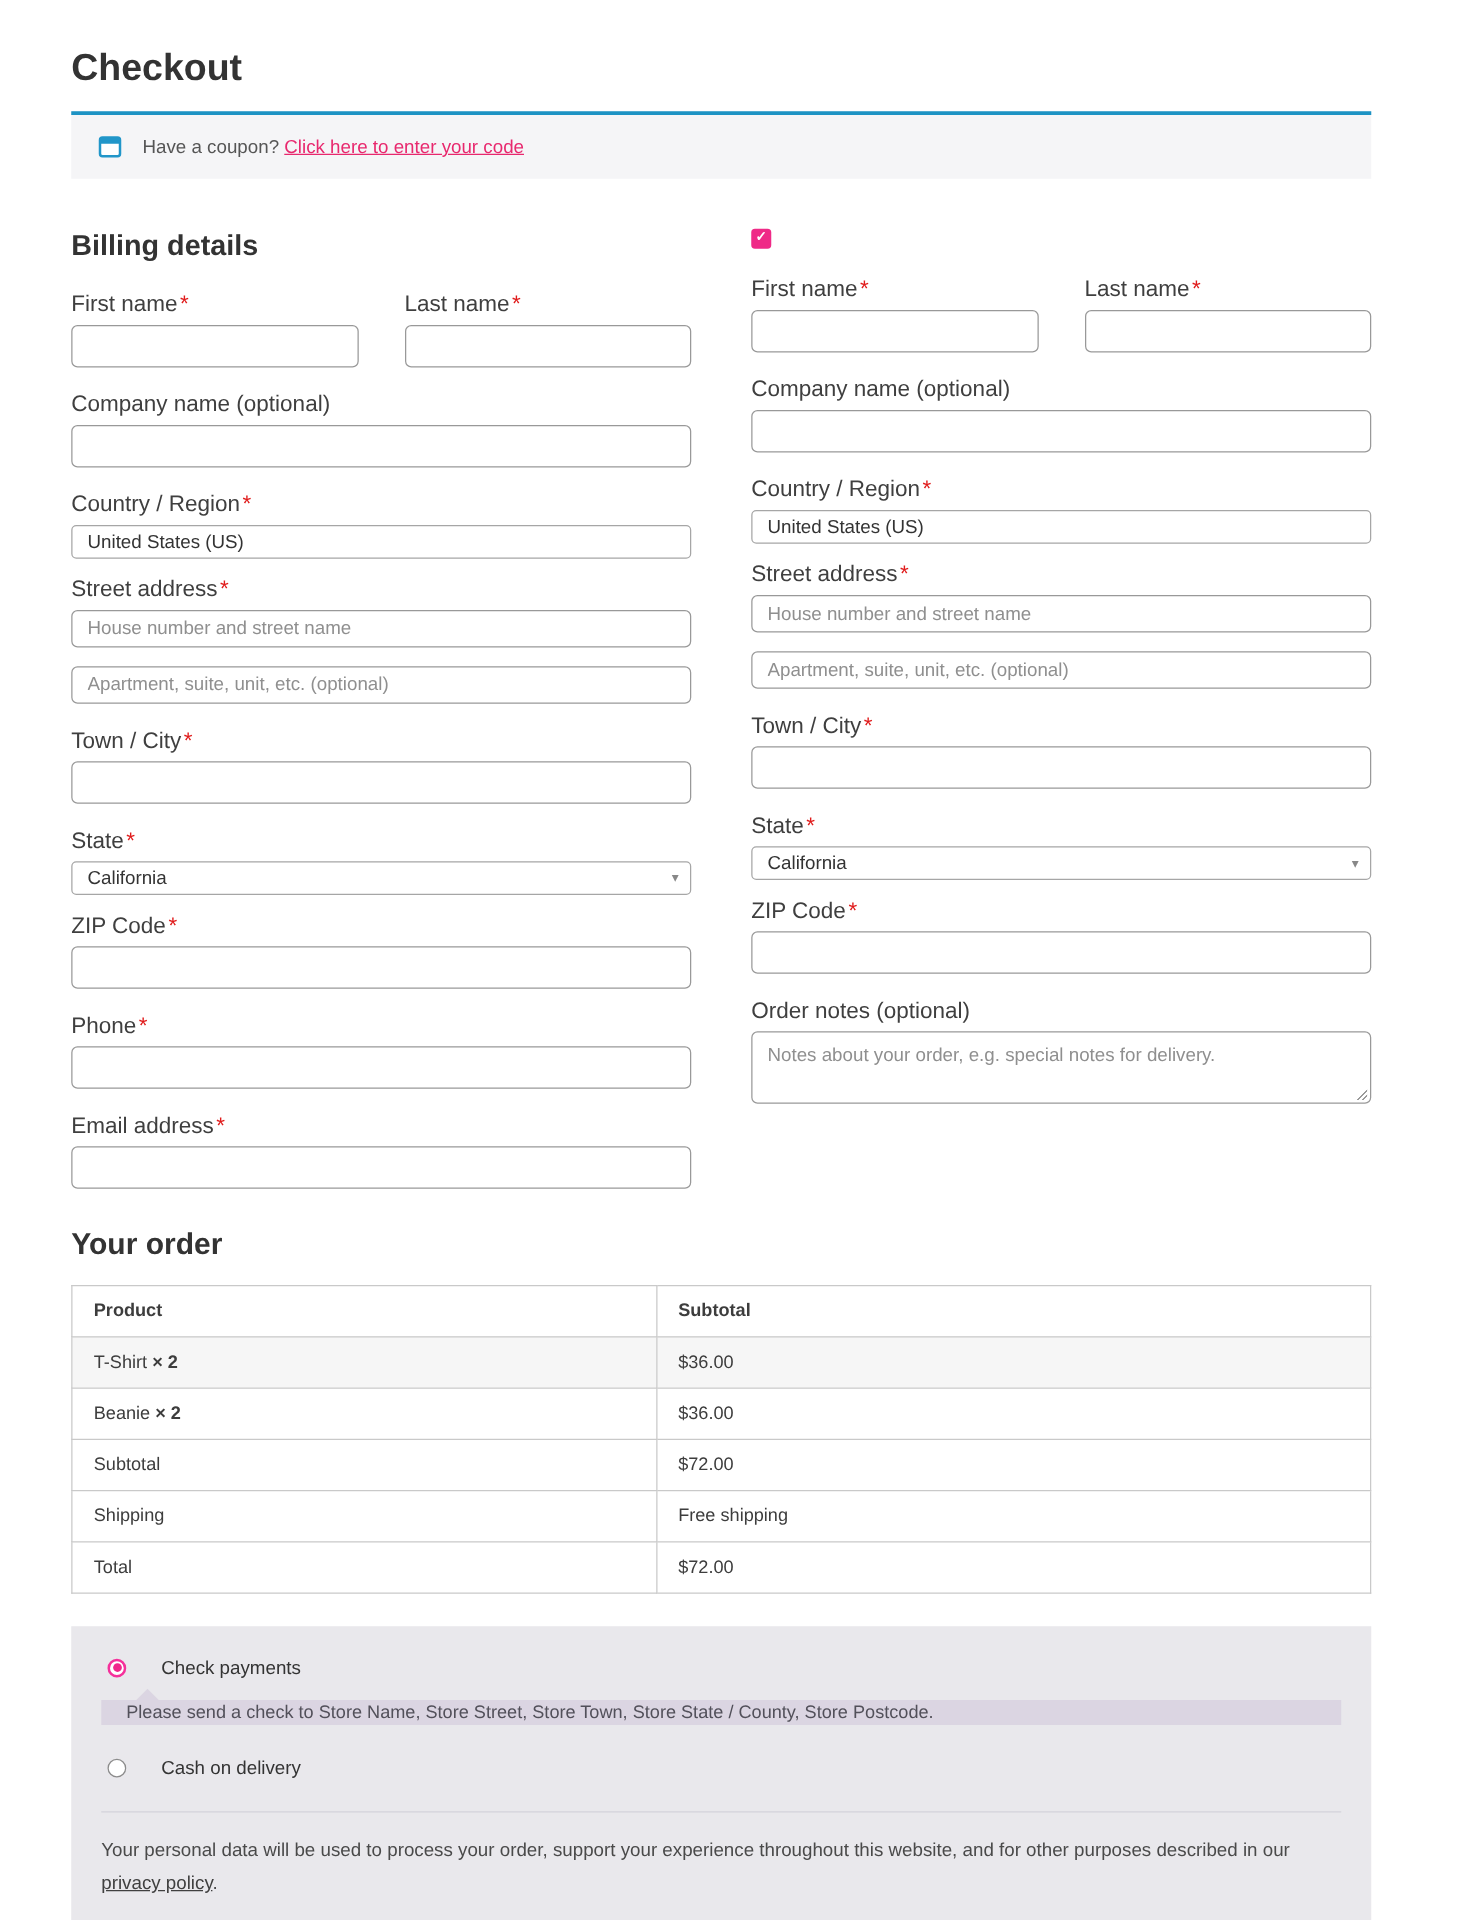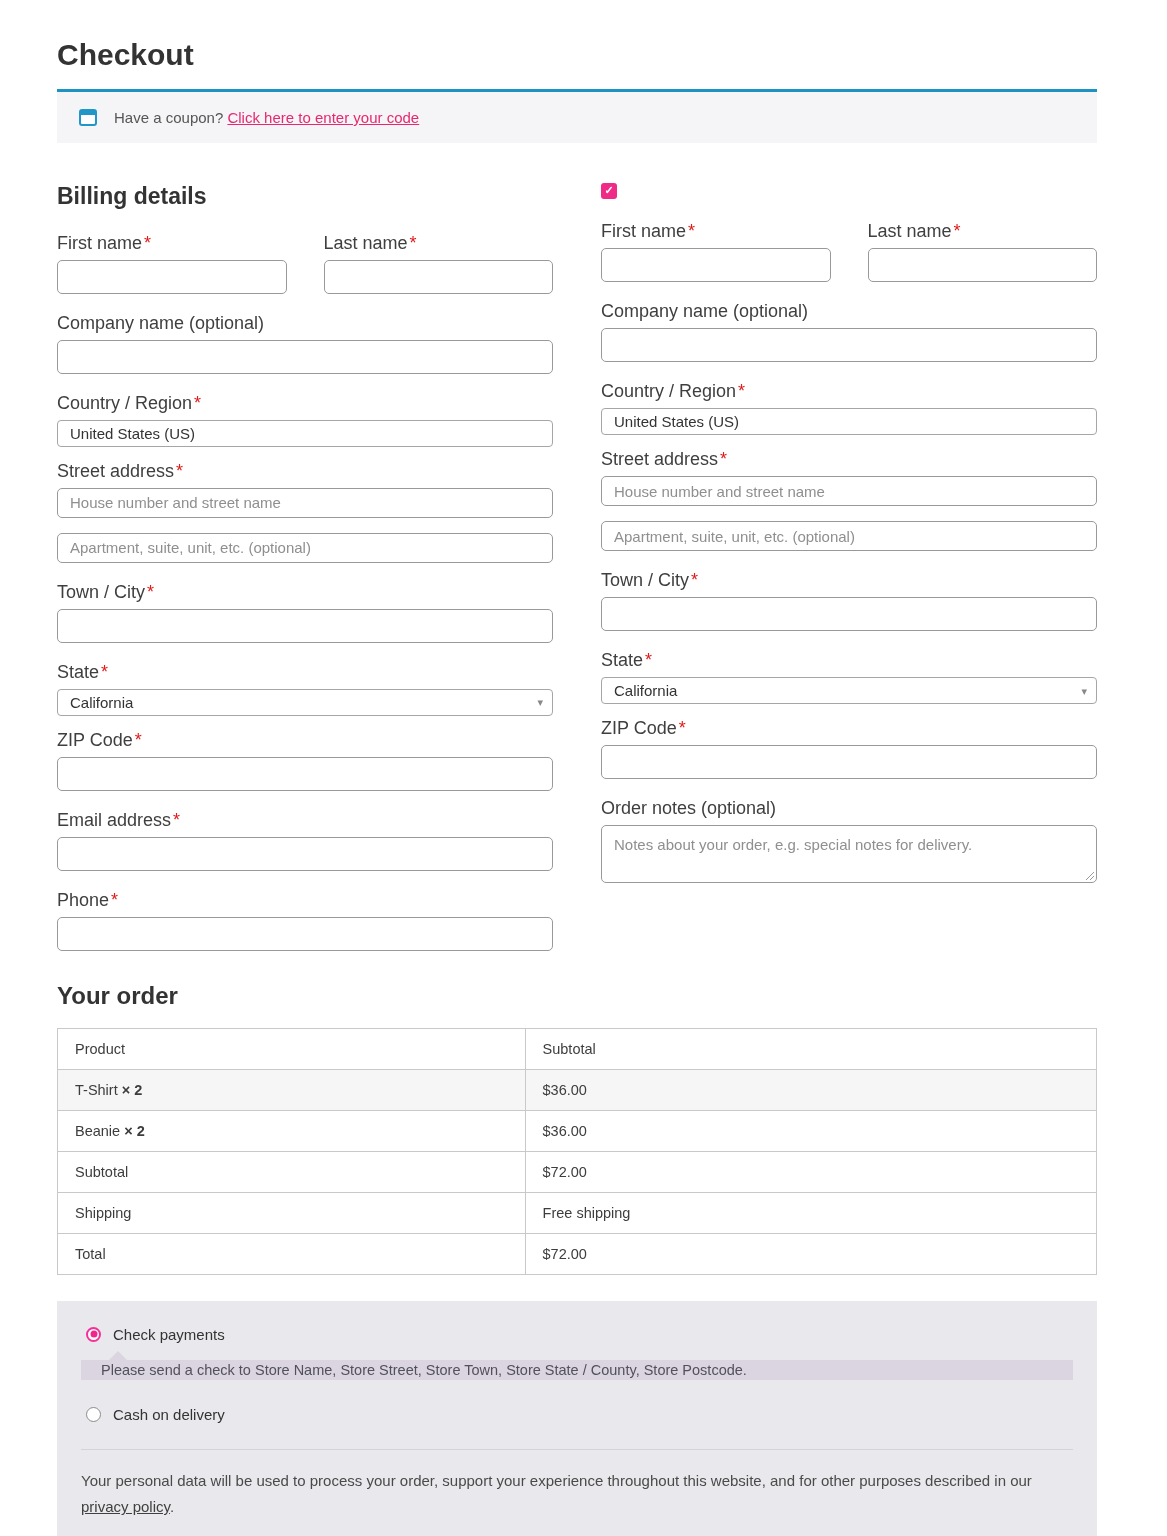--- a/index.html
+++ b/index.html
@@ -76,29 +76,29 @@
     clip-path: polygon(100% 0, 100% 100%, 0 100%); cursor: nwse-resize;
   }
 
   
   .order-heading { font-size: 24px; font-weight: 700; color: #333; margin: 12px 0 18px; }
   table.order-table { width: 100%; border-collapse: collapse; font-size: 14.5px; }
   .order-table th, .order-table td {
     border: 1px solid #c9c9c9; padding: 12px 17px; text-align: left;
     color: #3d3d3d; font-weight: 400;
   }
-  .order-table th { font-weight: 400; }
+  .order-table th { font-weight: 700; }
   .order-table .col-product { width: 45%; }
   .row-shade td { background: #f6f6f6; }
   .qty { font-weight: 700; }
   .foot-bold { font-weight: 700; }
 
   
   .payment-panel { margin-top: 26px; background: #e9e8ec; padding: 25px 24px 26px; }
-  .radio-row { display: flex; align-items: center; gap: 12px; padding-left: 5px; }
+  .radio-row { display: flex; align-items: center; gap: 28px; padding-left: 5px; }
   .radio {
     width: 15px; height: 15px; border-radius: 50%; background: #fff;
     border: 1px solid #8b8b8b; flex: 0 0 auto; position: relative; cursor: pointer;
   }
   .radio.checked { border: 2px solid #f5309b; }
   .radio.checked::after {
     content: ""; position: absolute; width: 7px; height: 7px; border-radius: 50%;
     background: #f0268b; top: 50%; left: 50%; transform: translate(-50%, -50%);
   }
   .radio-label { font-size: 15px; color: #333; cursor: pointer; }
@@ -188,26 +188,26 @@
           <span class="caret">▾</span>
         </div>
       </div>
 
       <div class="field">
         <label><span>ZIP Code</span><span class="req">*</span></label>
         <input class="text" type="text" style="">
       </div>
 
       <div class="field">
+        <label><span>Phone</span><span class="req">*</span></label>
+        <input class="text" type="text" style="">
+      </div>
+
+      <div class="field">
         <label><span>Email address</span><span class="req">*</span></label>
-        <input class="text" type="text" style="">
-      </div>
-
-      <div class="field">
-        <label><span>Phone</span><span class="req">*</span></label>
         <input class="text" type="text" style="">
       </div>
     </div>
 
     <div class="col">
       <h2 class="col-heading">
         <span class="ship-checkbox">✓</span>
       </h2>
 
       <div class="name-row">

